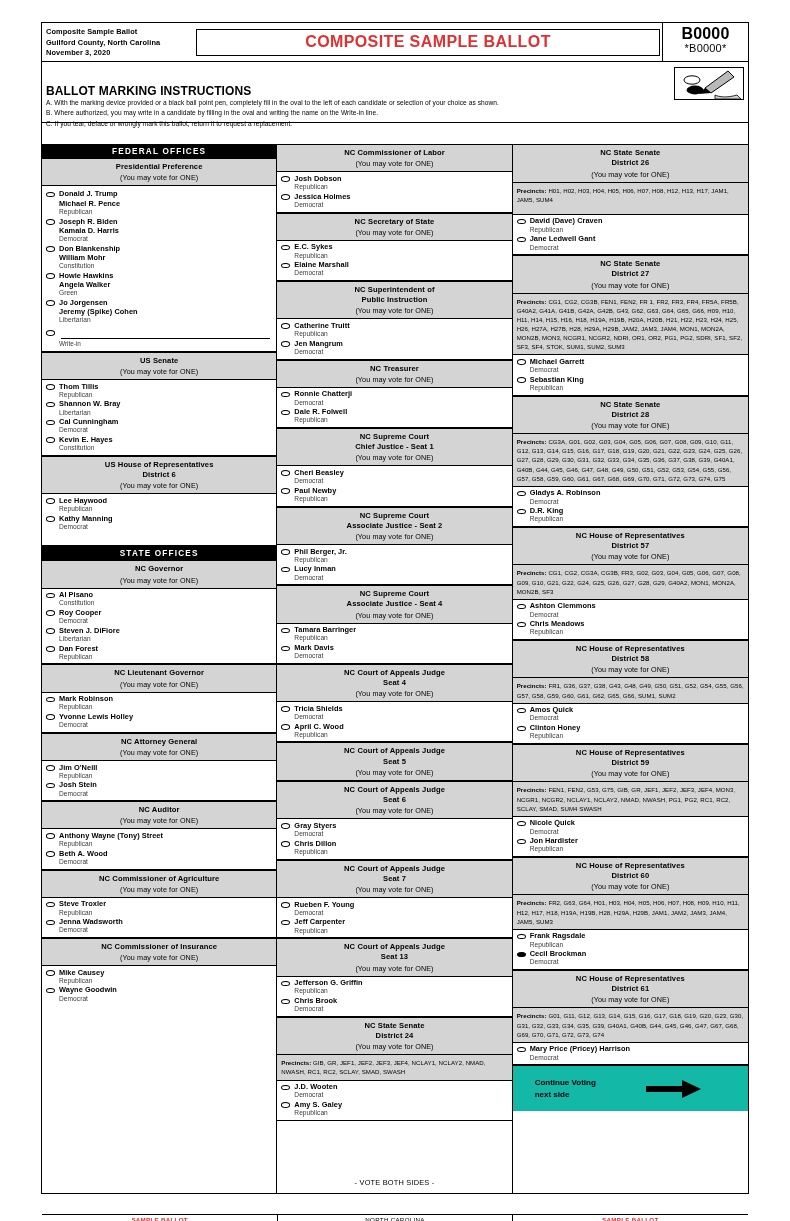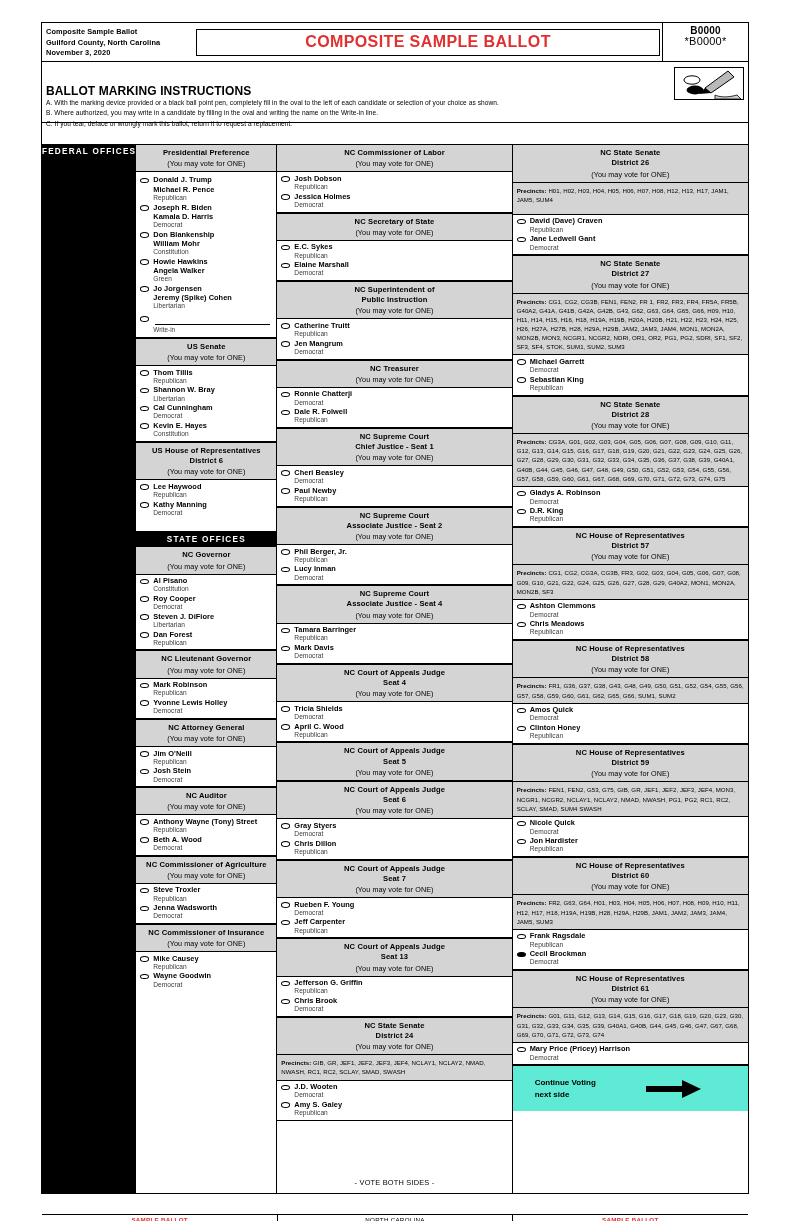--- a/index.html
+++ b/index.html
@@ -19,33 +19,33 @@
   .hdr { display:flex; border-bottom:1px solid #000; }
   .hdr-left { width:152px; padding:4px 4px 2px 4px; border-right:1px solid #fff; }
   .hdr-left div { font-weight:bold; font-size:7.4px; line-height:1.45; letter-spacing:.1px; }
   .hdr-mid { flex:1; display:flex; align-items:center; justify-content:center; padding:3px 2px; }
   .title-box {
     border:1.2px solid #000; width:100%; text-align:center;
     padding:3px 0 4px 0;
     color:#e03030; font-weight:bold; font-size:16px; letter-spacing:.4px;
   }
   .hdr-right { width:86px; border-left:1px solid #000; text-align:center; padding:2px 0; }
-  .bid1 { font-weight:bold; font-size:10px; letter-spacing:.2px; }
+  .bid1 { font-weight:bold; font-size:16px; letter-spacing:.2px; }
   .bid2 { font-size:11px; letter-spacing:.2px; margin-top:-1px; }
   
   .instr { position:relative; border-bottom:1px solid #000; padding:1px 4px 2px 4px; min-height:40px; }
   .instr-title { text-align:left; font-weight:bold; font-size:12px; letter-spacing:.1px; }
   .instr-line { font-size:6.6px; line-height:1.55; letter-spacing:.05px; }
   .pen-box {
     position:absolute; right:4px; top:-16px; width:70px; height:33px;
     border:1px solid #000; background:#fff; overflow:hidden;
   }
   
   .cols { flex:1; display:flex; }
-  .col { width:33.3333%; display:flex; }
+  .col { width:33.3333%; display:flex; flex-direction:column; }
   .col.c1 { border-right:1px solid #000; }
   .col.c2 { border-right:1px solid #000; }
   .colbody { flex:1; display:flex; flex-direction:column; }
   .spacer { flex:1; }
   
   .sectionbar {
     background:#000; color:#fff; text-align:center; font-weight:bold;
     font-size:8.2px; letter-spacing:1.2px; padding:2.5px 0;
   }
   .contest-hdr {
@@ -69,21 +69,21 @@
   .oval.filled { background:#000; border-color:#000; }
   .ctext { flex:1; }
   .cname { font-weight:bold; font-size:7.4px; line-height:1.25; letter-spacing:.05px; }
   .cparty { font-size:6.6px; color:#3a3a3a; line-height:1.3; letter-spacing:.05px; }
   .writein { padding:3px 6px 2px 4px; }
   .wi-row { display:flex; align-items:flex-start; }
   .wi-line { flex:1; border-bottom:1px solid #000; height:11px; margin-left:2px; }
   .wi-label { font-size:6.4px; color:#3a3a3a; margin-top:1px; padding-left:13px; }
   .votebothsides { text-align:center; font-weight:normal; font-size:7.4px; padding:25px 0 6px 0; letter-spacing:.2px;margin-top:32px; }
   .continue {
-    background:#5eead4; border-top:1px solid #000; display:flex; align-items:center;
+    background:#14b8a6; border-top:1px solid #000; display:flex; align-items:center;
     padding:10px 6px; gap:10px; min-height:46px;
   }
   .continue-txt { font-weight:bold; font-size:8px; line-height:1.5; padding-left:16px; }
   .arrow { flex:1; display:flex; align-items:center; justify-content:center; }
   
   .footer { display:flex; border-top:1px solid #000; }
   .fcell { width:33.3333%; text-align:center; font-size:6.2px; padding:1.5px 0; letter-spacing:.3px; }
   .fcell.red { color:#e03030; font-weight:bold; }
   .fcell.mid { border-left:1px solid #000; border-right:1px solid #000; color:#000; }
 </style>

